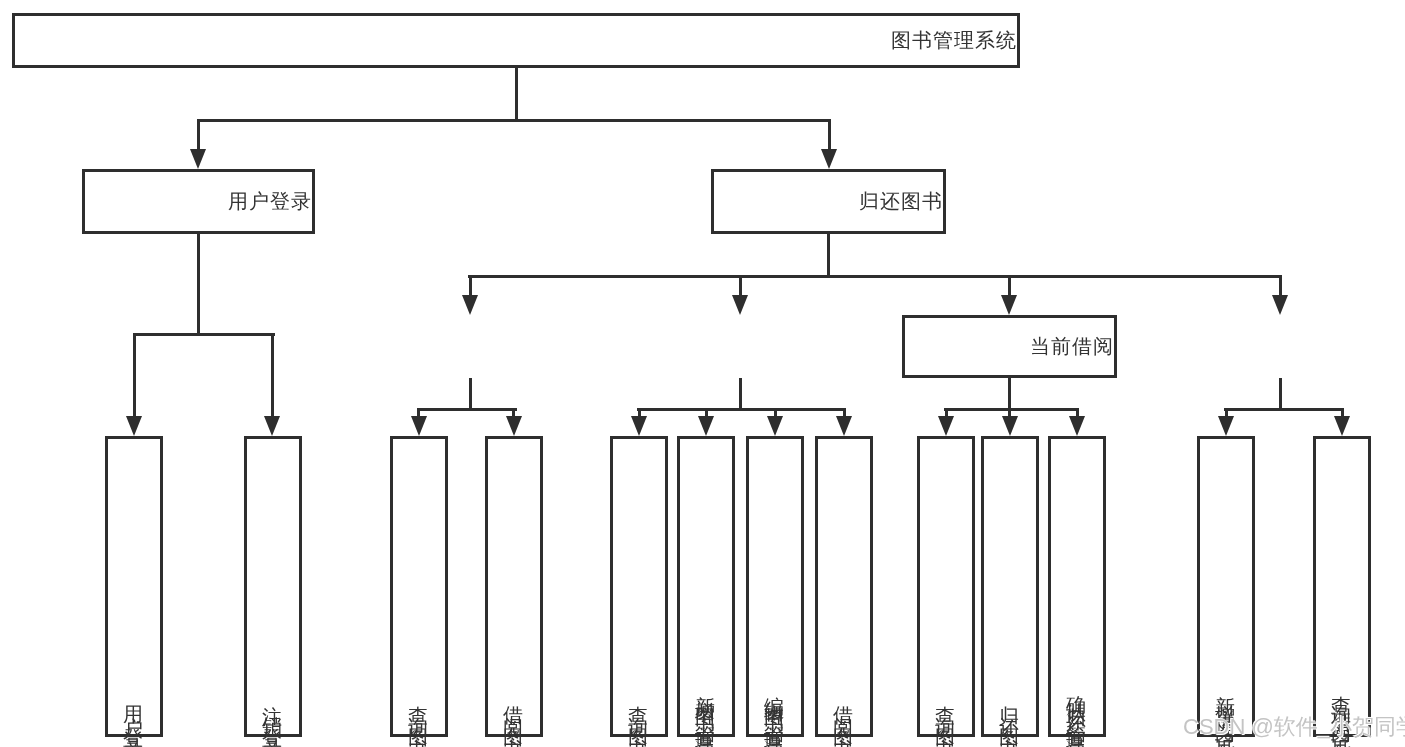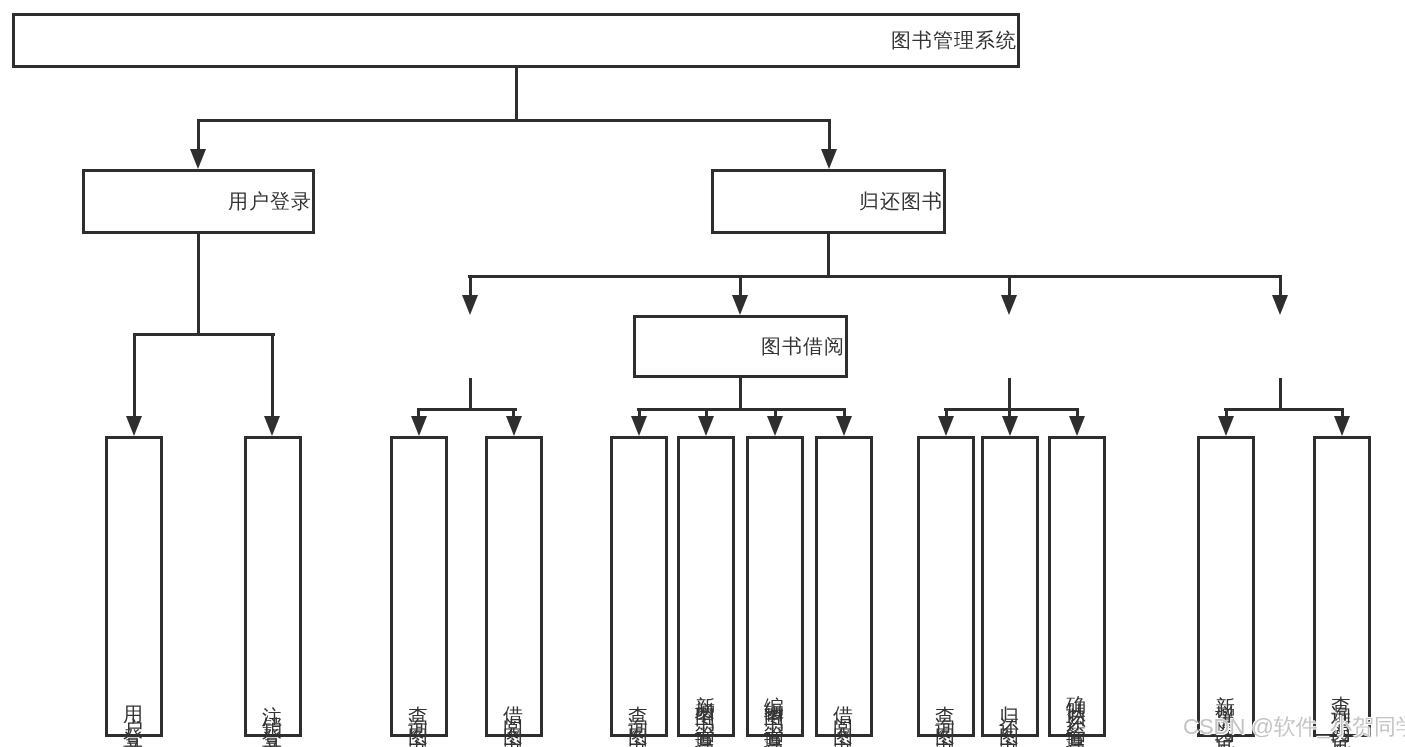--- a/index.html
+++ b/index.html
@@ -69,22 +69,22 @@
     <span>图书管理系统</span>
   </div>
 
   <div class="box hnode" style="left:82px;top:169px;width:233px;height:65px">
     <span>用户登录</span>
   </div>
   <div class="box hnode" style="left:711px;top:169px;width:235px;height:65px">
     <span>归还图书</span>
   </div>
 
-  <div class="box hnode" style="left:633px;top:315px;width:215px;height:63px">
-    <span>图书借阅</span>
+  <div class="box hnode" style="left:902px;top:315px;width:215px;height:63px">
+    <span>当前借阅</span>
   </div>
 
   <div class="box vnode" style="left:105px;top:436px;width:58px;height:301px">
     <span class="sp4">用户登录</span>
   </div>
   <div class="box vnode" style="left:244px;top:436px;width:58px;height:301px">
     <span class="sp4">注销登录</span>
   </div>
 
   <div class="box vnode" style="left:390px;top:436px;width:58px;height:301px">

